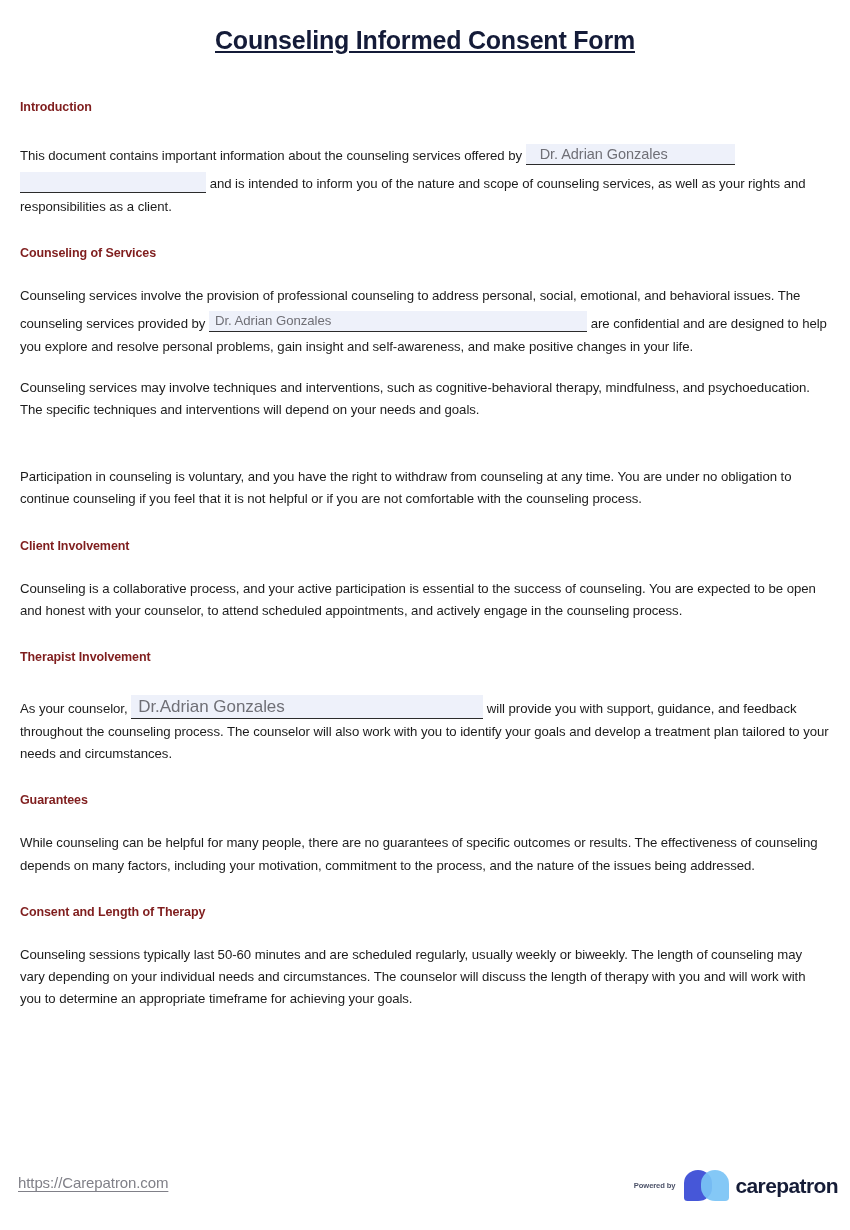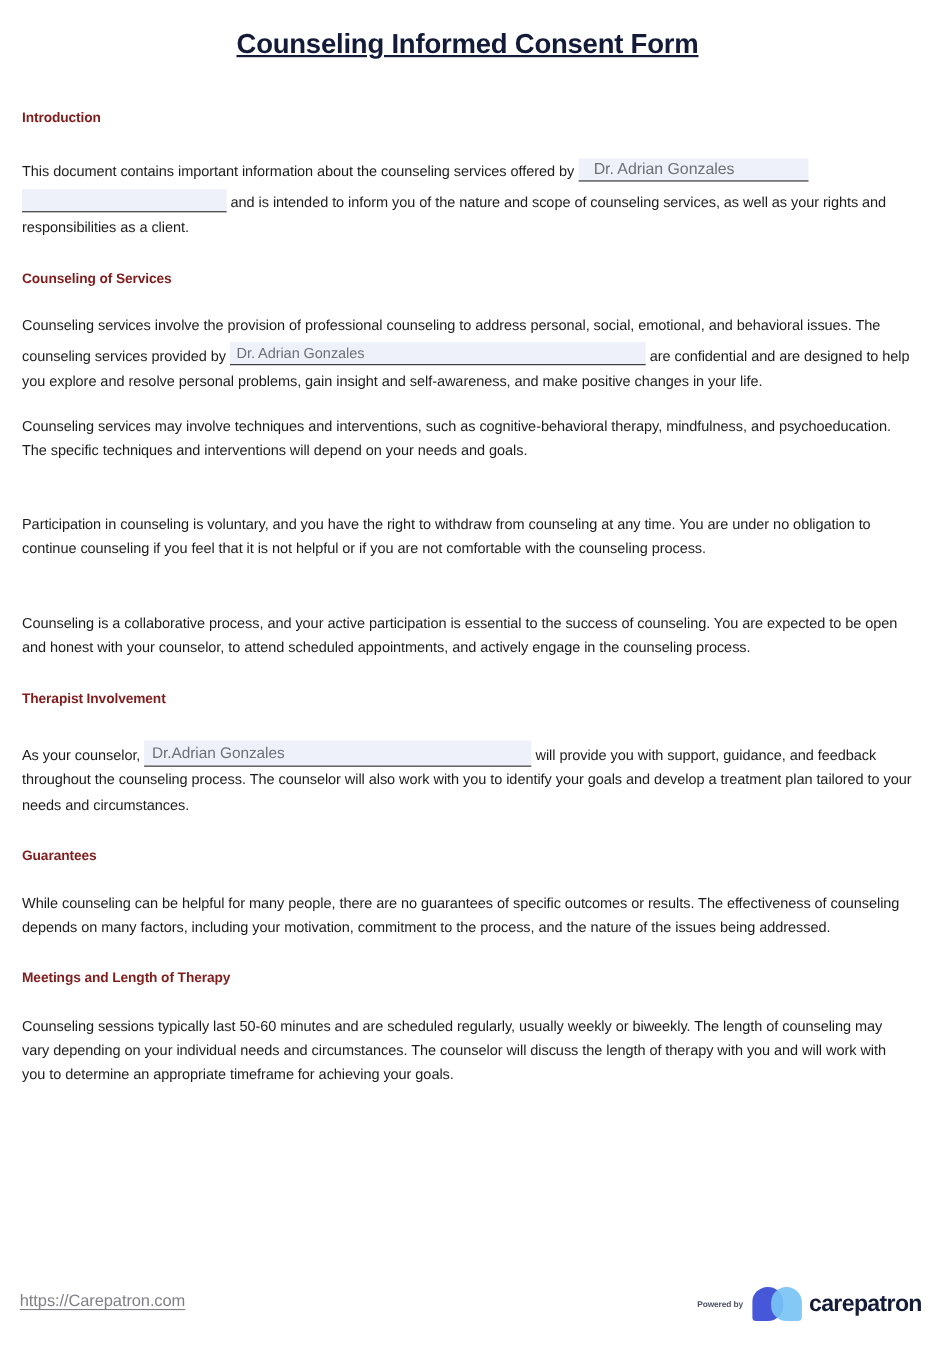--- a/index.html
+++ b/index.html
@@ -93,21 +93,21 @@
     font-size: 14.5px;
     top: 5px;
   }
   .field-b {
     width: 378px;
     font-size: 13.2px;
     top: 4px;
   }
   .field-c {
     width: 352px;
-    font-size: 14px;
+    font-size: 17px;
     height: 24px;
     line-height: 23px;
     top: 6px;
     padding-left: 7px;
   }
 
   
   .footer {
     position: absolute;
     left: 0;
@@ -210,20 +210,21 @@
     <div class="sp-section"></div>
 
     <div class="section">
       <div class="sp-after-heading"></div>
       <p class="para">Participation in counseling is voluntary, and you have the right to withdraw from counseling at any time. You are under no obligation to continue counseling if you feel that it is not helpful or if you are not comfortable with the counseling process.</p>
     </div>
 
     <div class="sp-section"></div>
 
     <div class="section">
+      <div class="heading">Client Involvement</div>
       <div class="sp-after-heading"></div>
       <p class="para">Counseling is a collaborative process, and your active participation is essential to the success of counseling. You are expected to be open and honest with your counselor, to attend scheduled appointments, and actively engage in the counseling process.</p>
     </div>
 
     <div class="sp-section"></div>
 
     <div class="section">
       <div class="heading">Therapist Involvement</div>
       <div class="sp-after-heading"></div>
       <p class="para"><span>As your counselor,</span> <span class="field field-c">Dr.Adrian Gonzales</span> <span>will provide you with support, guidance, and feedback throughout the counseling process. The counselor will also work with you to identify your goals and develop a treatment plan tailored to your needs and circumstances.</span></p>
@@ -233,21 +234,21 @@
 
     <div class="section">
       <div class="heading">Guarantees</div>
       <div class="sp-after-heading"></div>
       <p class="para">While counseling can be helpful for many people, there are no guarantees of specific outcomes or results. The effectiveness of counseling depends on many factors, including your motivation, commitment to the process, and the nature of the issues being addressed.</p>
     </div>
 
     <div class="sp-section"></div>
 
     <div class="section">
-      <div class="heading">Meetings and Length of Therapy</div>
+      <div class="heading">Consent and Length of Therapy</div>
       <div class="sp-after-heading"></div>
       <p class="para">Counseling sessions typically last 50-60 minutes and are scheduled regularly, usually weekly or biweekly. The length of counseling may vary depending on your individual needs and circumstances. The counselor will discuss the length of therapy with you and will work with you to determine an appropriate timeframe for achieving your goals.</p>
     </div>
 
   </div>
 
   <div class="footer">
     <a class="footer-url" href="#">https://Carepatron.com</a>
 
     <div class="footer-brand">

